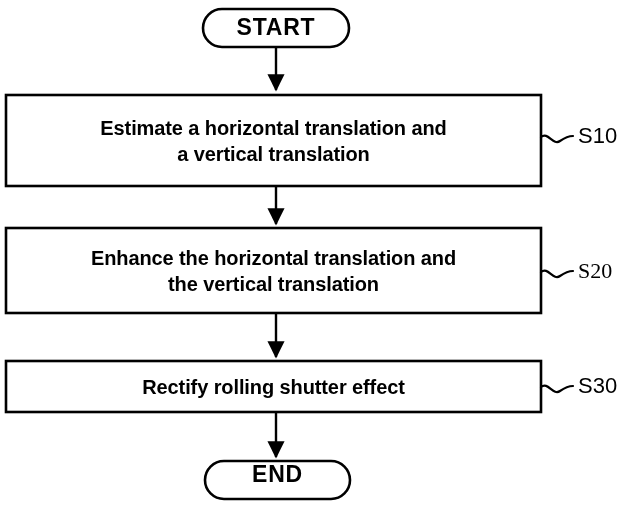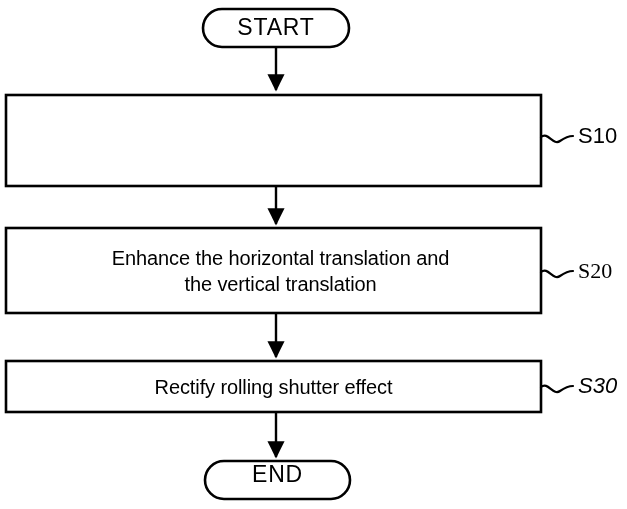--- a/index.html
+++ b/index.html
@@ -33,20 +33,21 @@
   .node-text {
     position: absolute;
     display: flex;
     align-items: center;
     justify-content: center;
     text-align: center;
     line-height: 1.30;
     letter-spacing: -0.1px;
     white-space: pre-line;
     font-family: "Liberation Sans", sans-serif;
+    font-weight: bold;
   }
   .terminator-label {
     font-size: 23px;
     letter-spacing: 0.8px;
   }
   .process-label {
     font-size: 20px;
   }
   .step-label {
     position: absolute;
@@ -89,27 +90,29 @@
 
     <path d="M 541 387 C 548 381, 553 396, 560 391 C 565 387.5, 568 386, 573 386" fill="none" stroke="#000000" stroke-width="2.2" stroke-linecap="round"></path>
 
     <line x1="276" y1="412" x2="276" y2="457" stroke="#000000" stroke-width="2.4" marker-end="url(#arrowhead)"></line>
 
     <rect x="205" y="461" width="145" height="38" rx="19" ry="19" fill="#ffffff" stroke="#000000" stroke-width="2.6"></rect>
   </svg>
 
   <div class="node-text terminator-label" style="left:203px; top:9px; width:146px; height:38px;">START</div>
 
+  <div class="node-text process-label" style="left:6px; top:95px; width:535px; height:91px;">Estimate a horizontal translation and
+a vertical translation</div>
 
   <div class="step-label" style="left:578px; top:123px;">S10</div>
 
-  <div class="node-text process-label" style="left:6px; top:228px; width:535px; height:85px;margin-left:7px;">Enhance the horizontal translation and
+  <div class="node-text process-label" style="left:6px; top:228px; width:535px; height:85px;">Enhance the horizontal translation and
 the vertical translation</div>
 
   <div class="step-label" style="left:578px; top:258px;font-family:Liberation Serif, serif;">S20</div>
 
   <div class="node-text process-label" style="left:6px; top:361px; width:535px; height:51px;">Rectify rolling shutter effect</div>
 
-  <div class="step-label" style="left:578px; top:373px;font-style:italic;">S30</div>
+  <div class="step-label" style="left:578px; top:373px;">S30</div>
 
   <div class="node-text terminator-label" style="left:205px; top:461px; width:145px; height:28px;">END</div>
 
 </div>
 
 </body></html>

